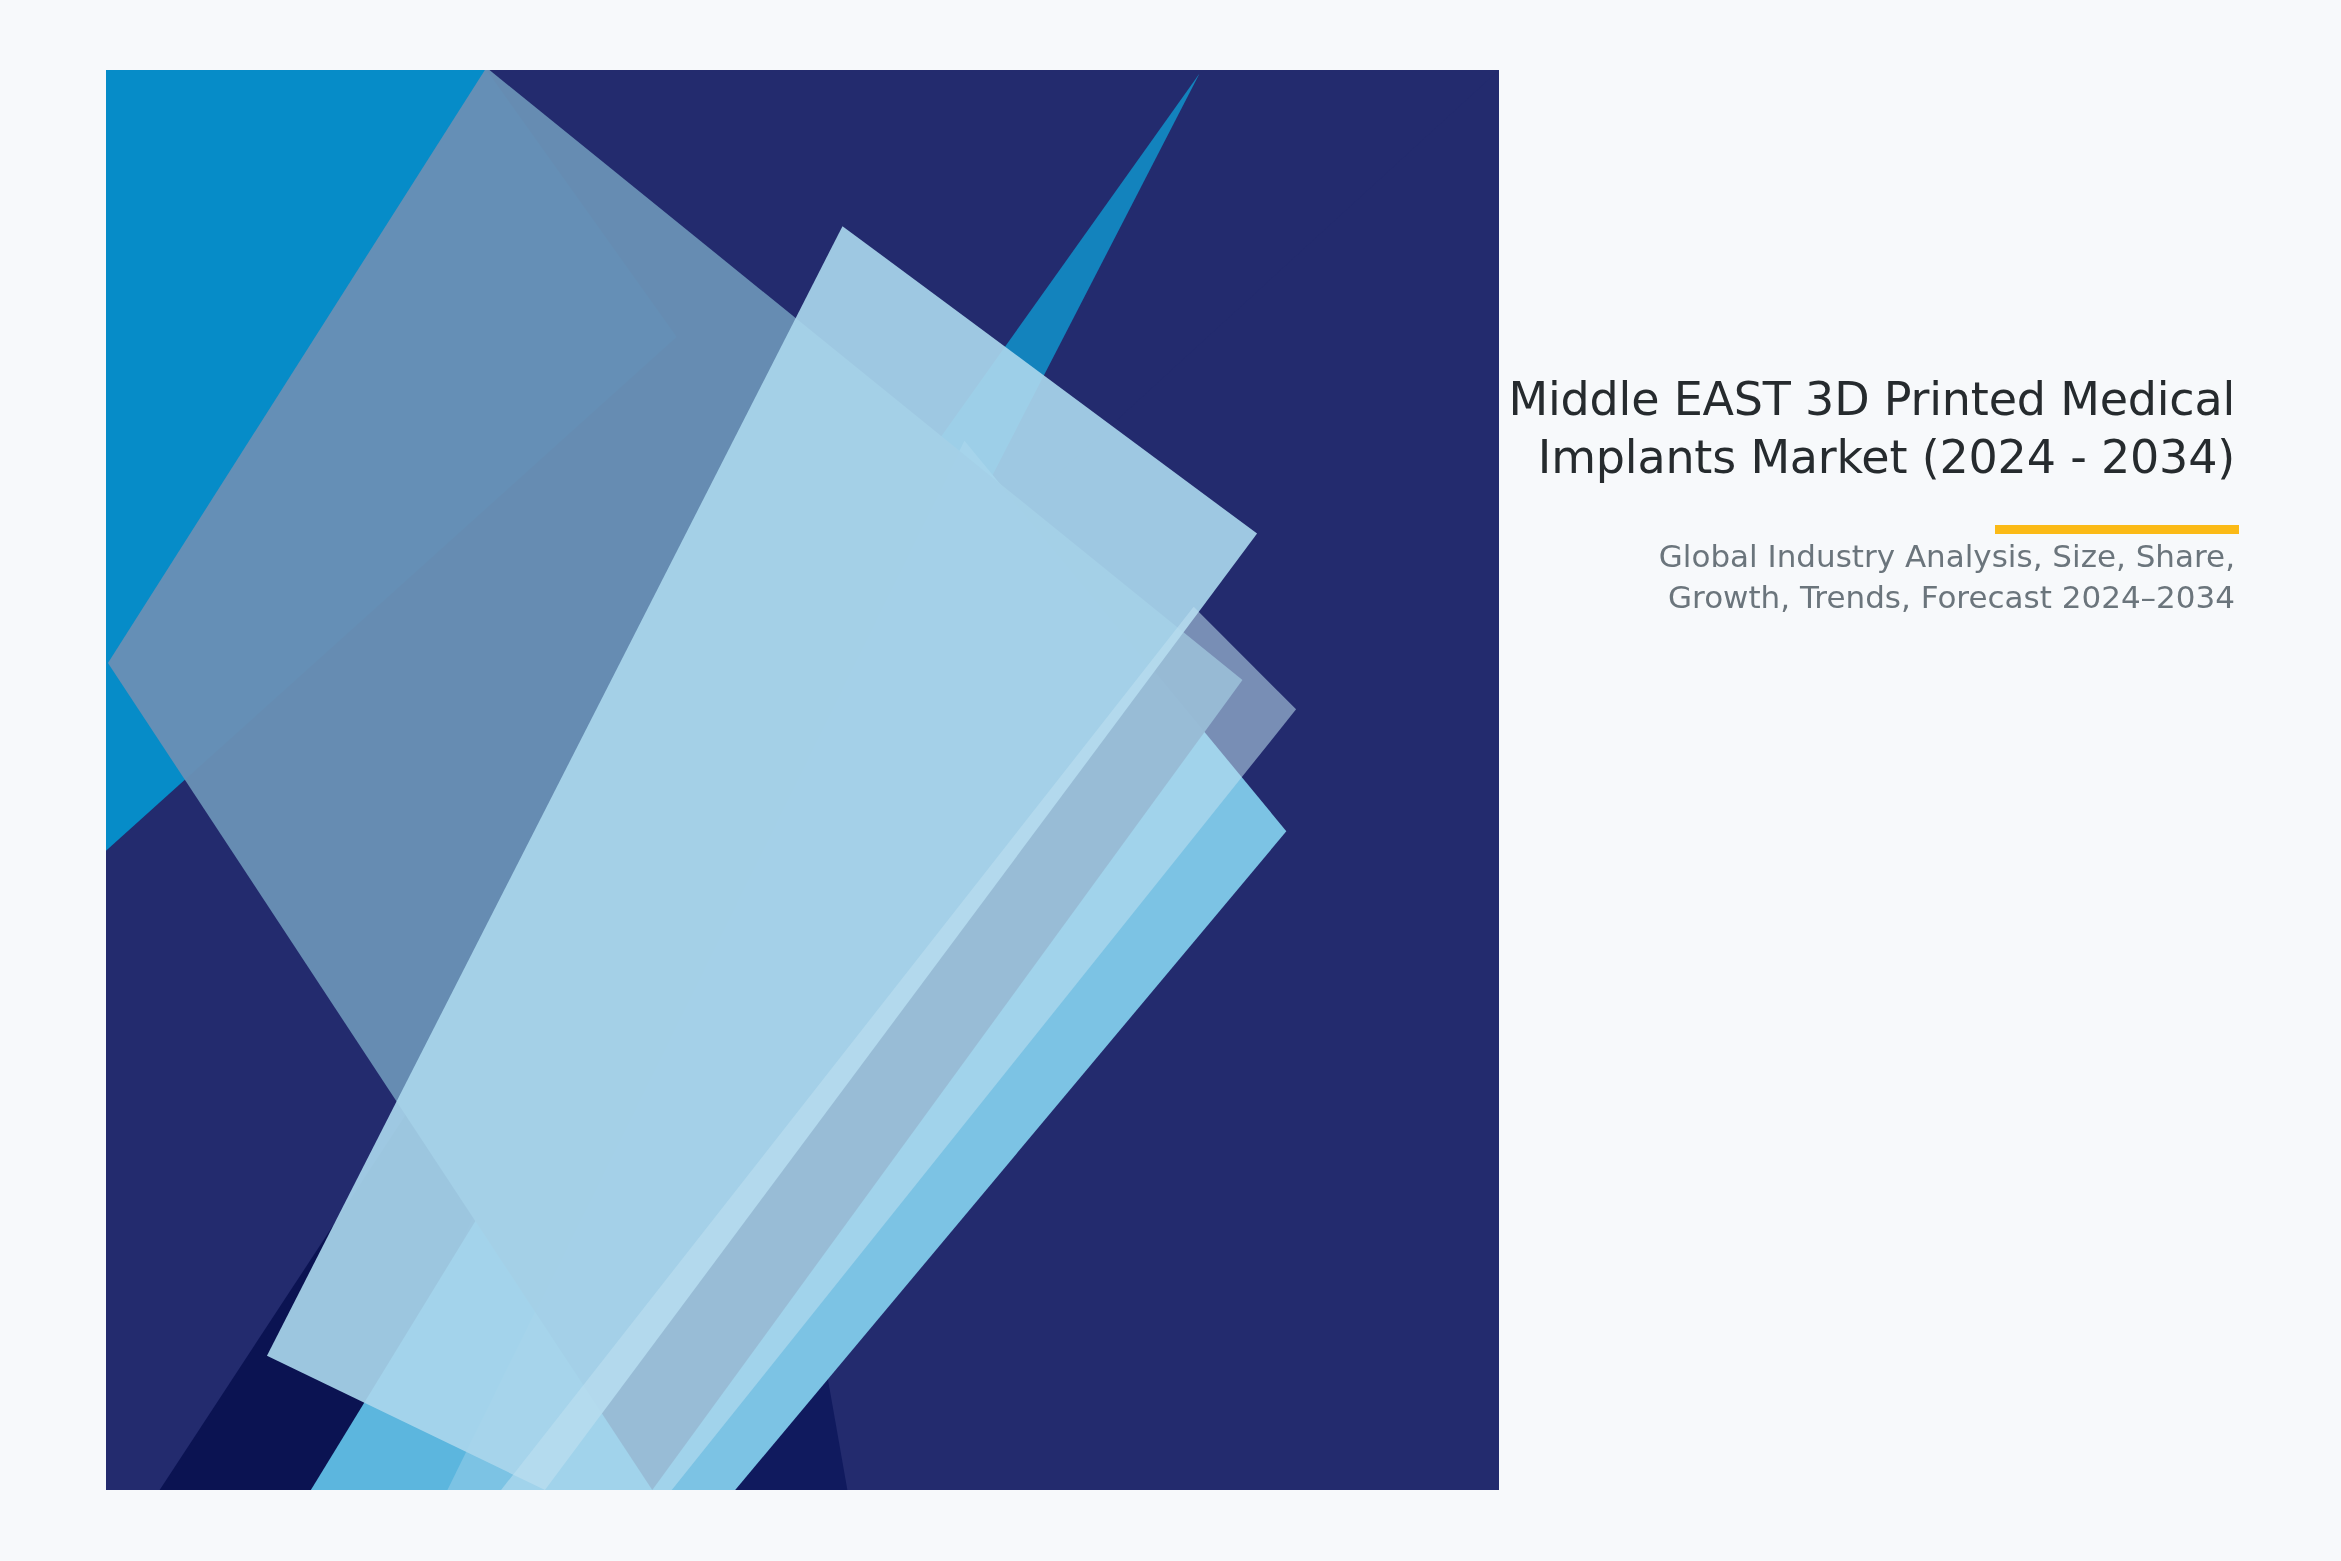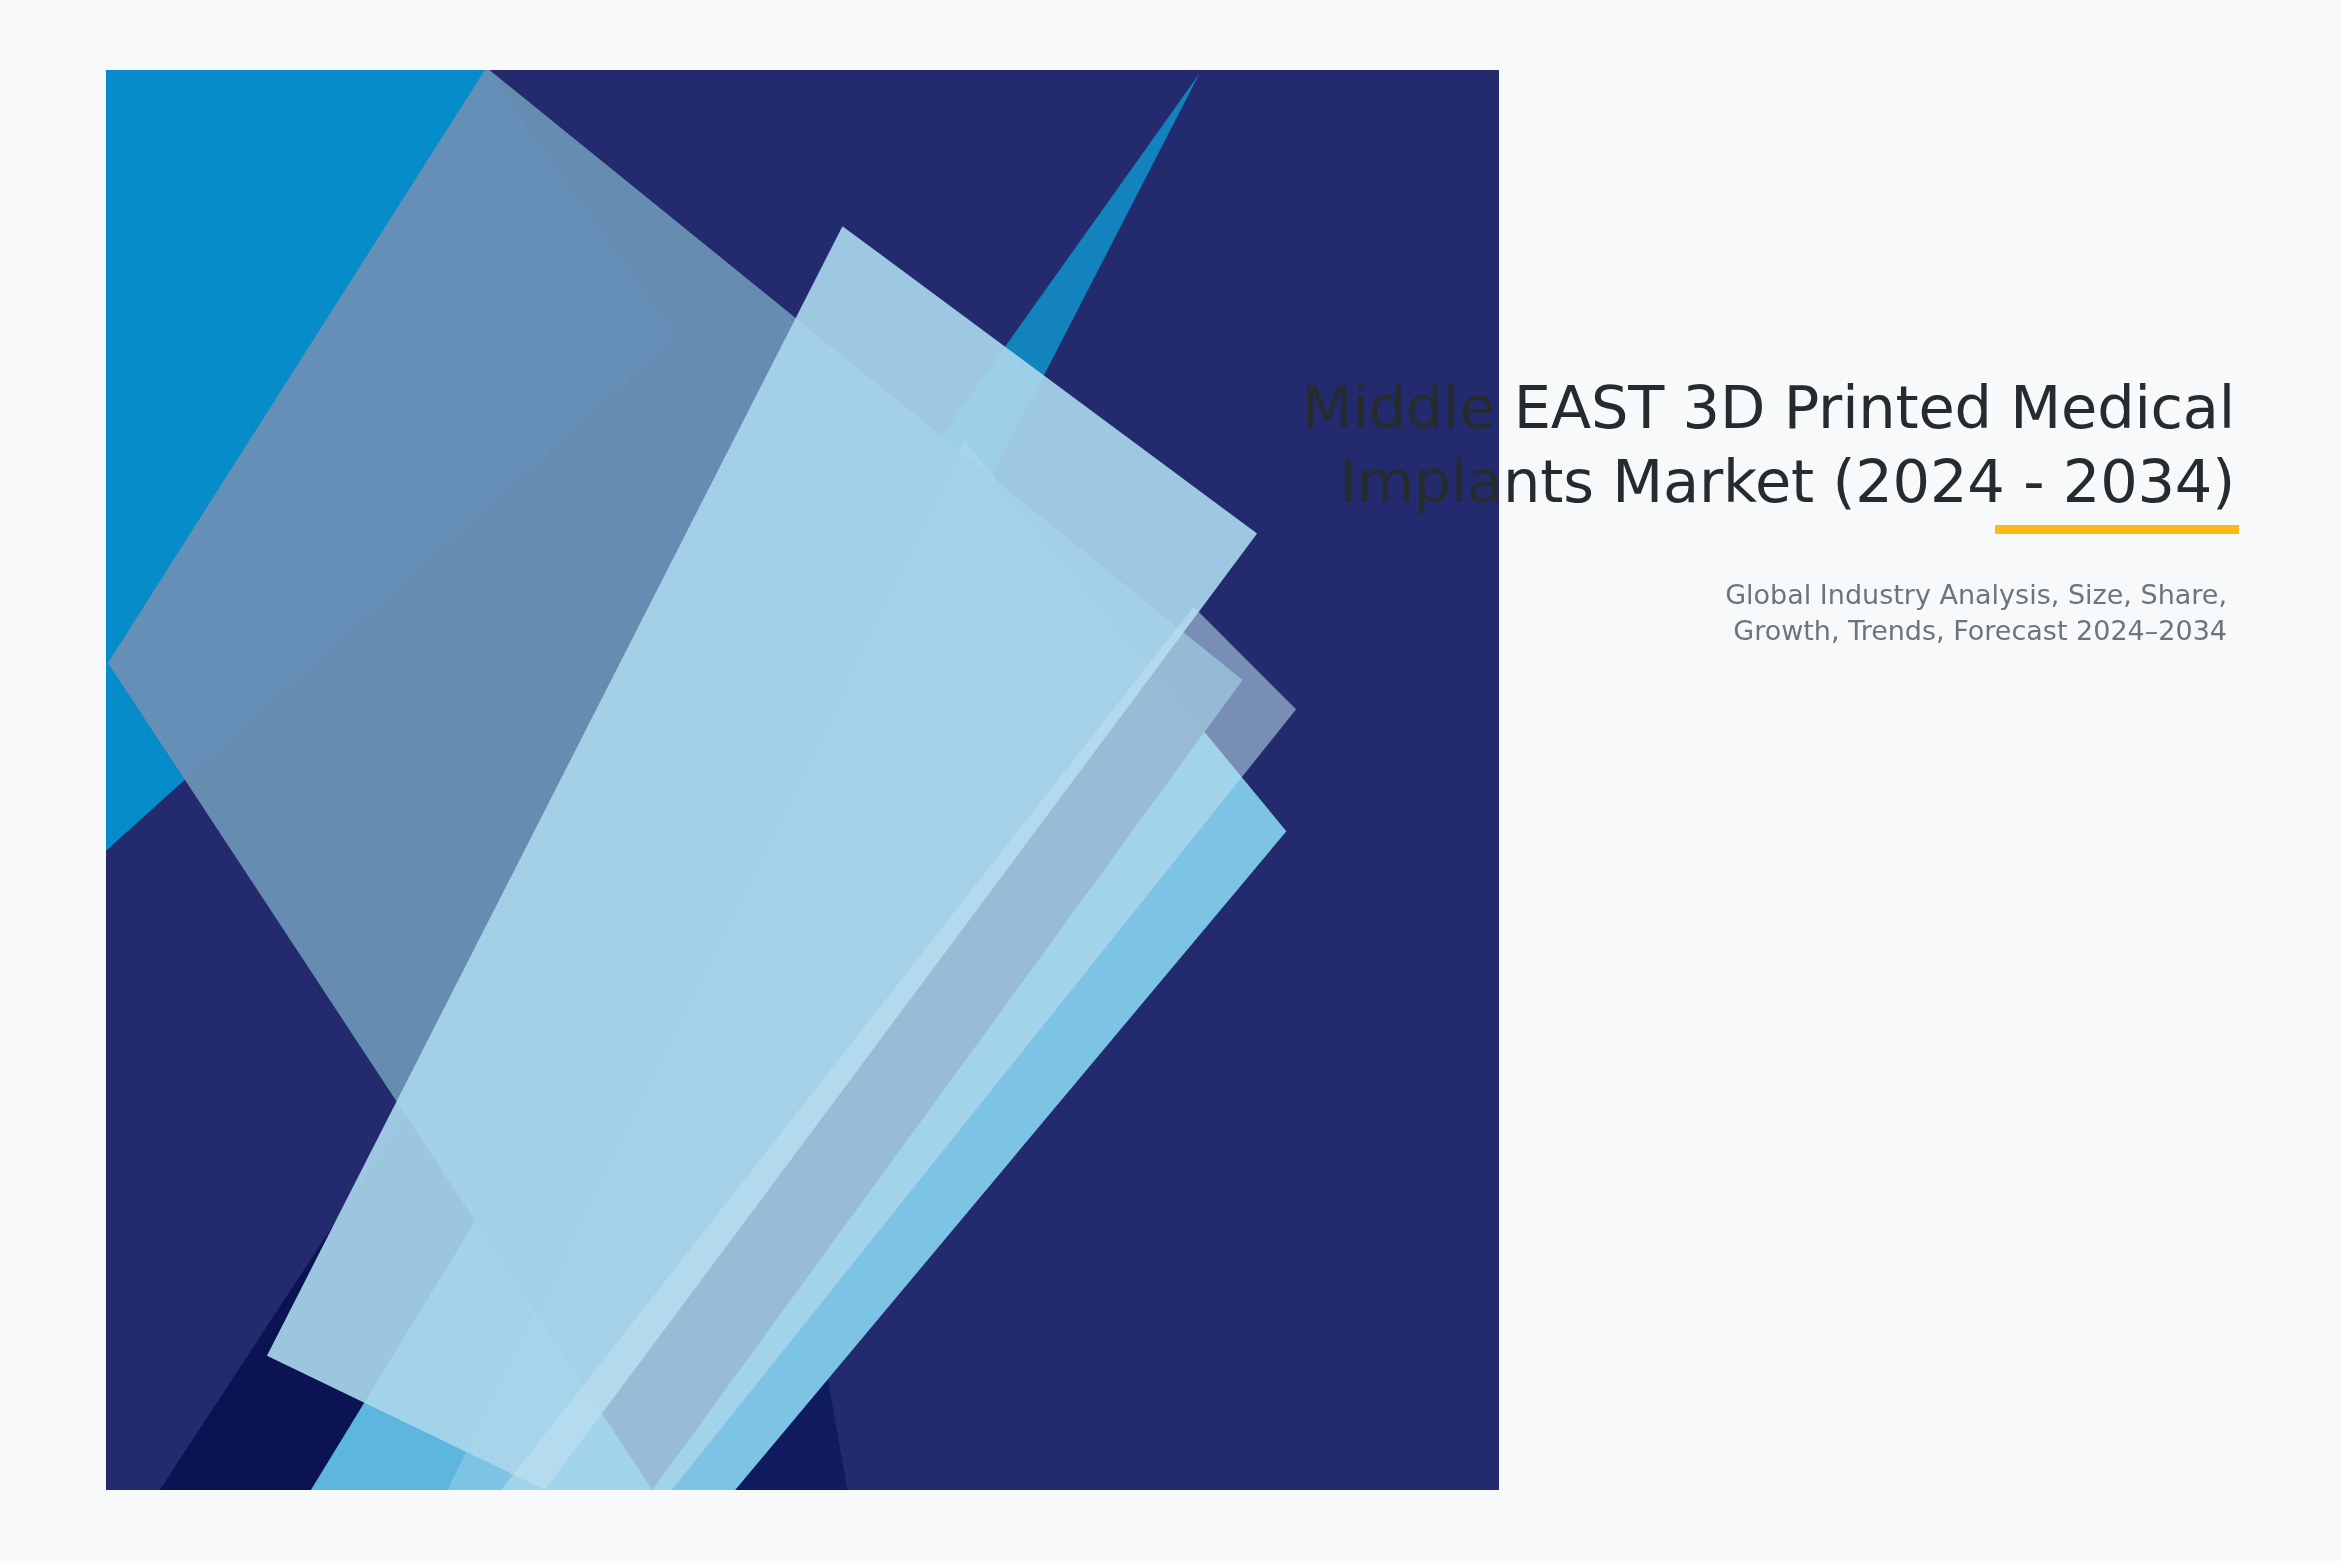--- a/index.html
+++ b/index.html
@@ -48,46 +48,46 @@
 
   .title-wrap {
     position: relative;
     display: block;
   }
 
   .cover-title {
     margin: 0;
     font-family: "DejaVu Sans", sans-serif;
     font-weight: 400;
-    font-size: 59px;
+    font-size: 46px;
     line-height: 1.26;
     letter-spacing: -0.2px;
     color: #262b2e;
     text-align: right;
     position: relative;
     z-index: 2;
     white-space: pre-line;
   }
 
   .title-underline {
     position: absolute;
     left: 946px;
     top: 154px;
     width: 244px;
     height: 8.8px;
     background: #fbba16;
     z-index: 1;
   }
 
   .cover-subtitle {
-    margin: 8px;
+    margin: 0;
     padding-top: 49px;
     font-family: "DejaVu Sans", sans-serif;
     font-weight: 400;
-    font-size: 27px;
+    font-size: 31px;
     line-height: 1.33;
     color: #6b757c;
     text-align: right;
     white-space: pre-line;
   }
 </style>
 </head>
 <body>
 
 <div id="cover">

